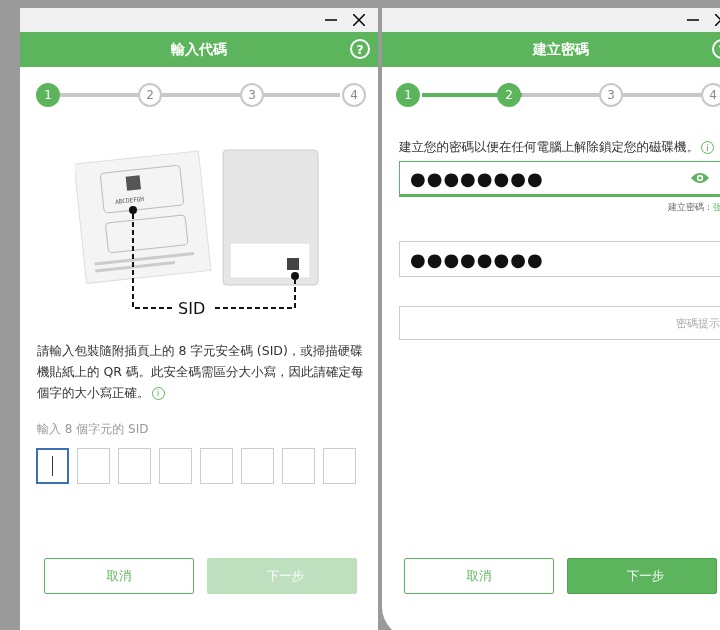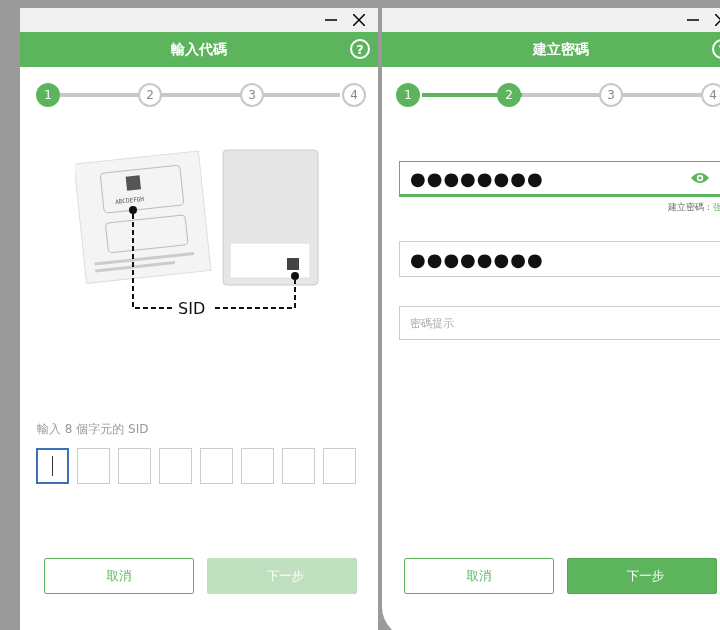--- a/index.html
+++ b/index.html
@@ -80,20 +80,23 @@
     </g>
     <circle cx="58" cy="62" r="4" fill="#111"></circle>
     <rect x="148" y="2" width="95" height="135" rx="4" fill="#e6e6e6" stroke="#ccc"></rect>
     <rect x="155" y="95" width="80" height="35" fill="#fff" stroke="#ddd"></rect>
     <rect x="212" y="110" width="12" height="12" fill="#444"></rect>
     <circle cx="220" cy="128" r="4" fill="#111"></circle>
     <path d="M58 66 V160 H100 M140 160 H220 V132" fill="none" stroke="#111" stroke-width="2" stroke-dasharray="5,3"></path>
     <text x="103" y="166" font-size="16" fill="#111" font-family="DejaVu Sans, sans-serif">SID</text>
   </svg>
 
+  <div class="desc">
+    <span>請輸入包裝隨附插頁上的 8 字元安全碼 (SID)，或掃描硬碟機貼紙上的 QR 碼。此安全碼需區分大小寫，因此請確定每個字的大小寫正確。</span><span class="info-i">i</span>
+  </div>
   <div class="sid-label">輸入 8 個字元的 SID</div>
   <div class="sid-boxes">
     <div class="sid-box focus"></div>
     <div class="sid-box"></div>
     <div class="sid-box"></div>
     <div class="sid-box"></div>
     <div class="sid-box"></div>
     <div class="sid-box"></div>
     <div class="sid-box"></div>
     <div class="sid-box"></div>
@@ -122,32 +125,35 @@
   </div>
   <div class="steps">
     <div class="step-line done" style="left:40px;width:100px;"></div>
     <div class="step-line" style="left:140px;width:180px;"></div>
     <div class="step active" style="left:14px;">1</div>
     <div class="step active" style="left:115px;">2</div>
     <div class="step" style="left:217px;">3</div>
     <div class="step" style="left:319px;">4</div>
   </div>
 
+  <div class="r-desc">
+    <span>建立您的密碼以便在任何電腦上解除鎖定您的磁碟機。</span><span class="info-i">i</span>
+  </div>
   <div class="pw-field focus" style="top:153px;">
     <span class="dots">●●●●●●●●</span>
     <svg class="eye" width="20" height="14" viewBox="0 0 20 14">
       <path d="M1 7 Q10 -3 19 7 Q10 17 1 7Z" fill="#5cb55c"></path>
         <circle cx="10" cy="7" r="3.2" fill="#fff"></circle>
         <circle cx="10" cy="7" r="1.6" fill="#5cb55c"></circle>
     </svg>
   </div>
   <div class="strength">
     <span>建立密碼：</span><span style="color:#5cb55c;">強</span>
   </div>
   <div class="pw-field" style="top:233px;">
     <span class="dots">●●●●●●●●</span>
   </div>
-  <div class="pw-field" style="top:298px;height:34px;">
+  <div class="pw-field" style="top:298px;height:34px;justify-content:flex-end;">
     <span class="hint-ph">密碼提示</span>
   </div>
   <div class="btn btn-cancel" style="left:22px;">取消</div>
   <div class="btn btn-next" style="left:185px;">下一步</div>
 </div>
 
 </body></html>

